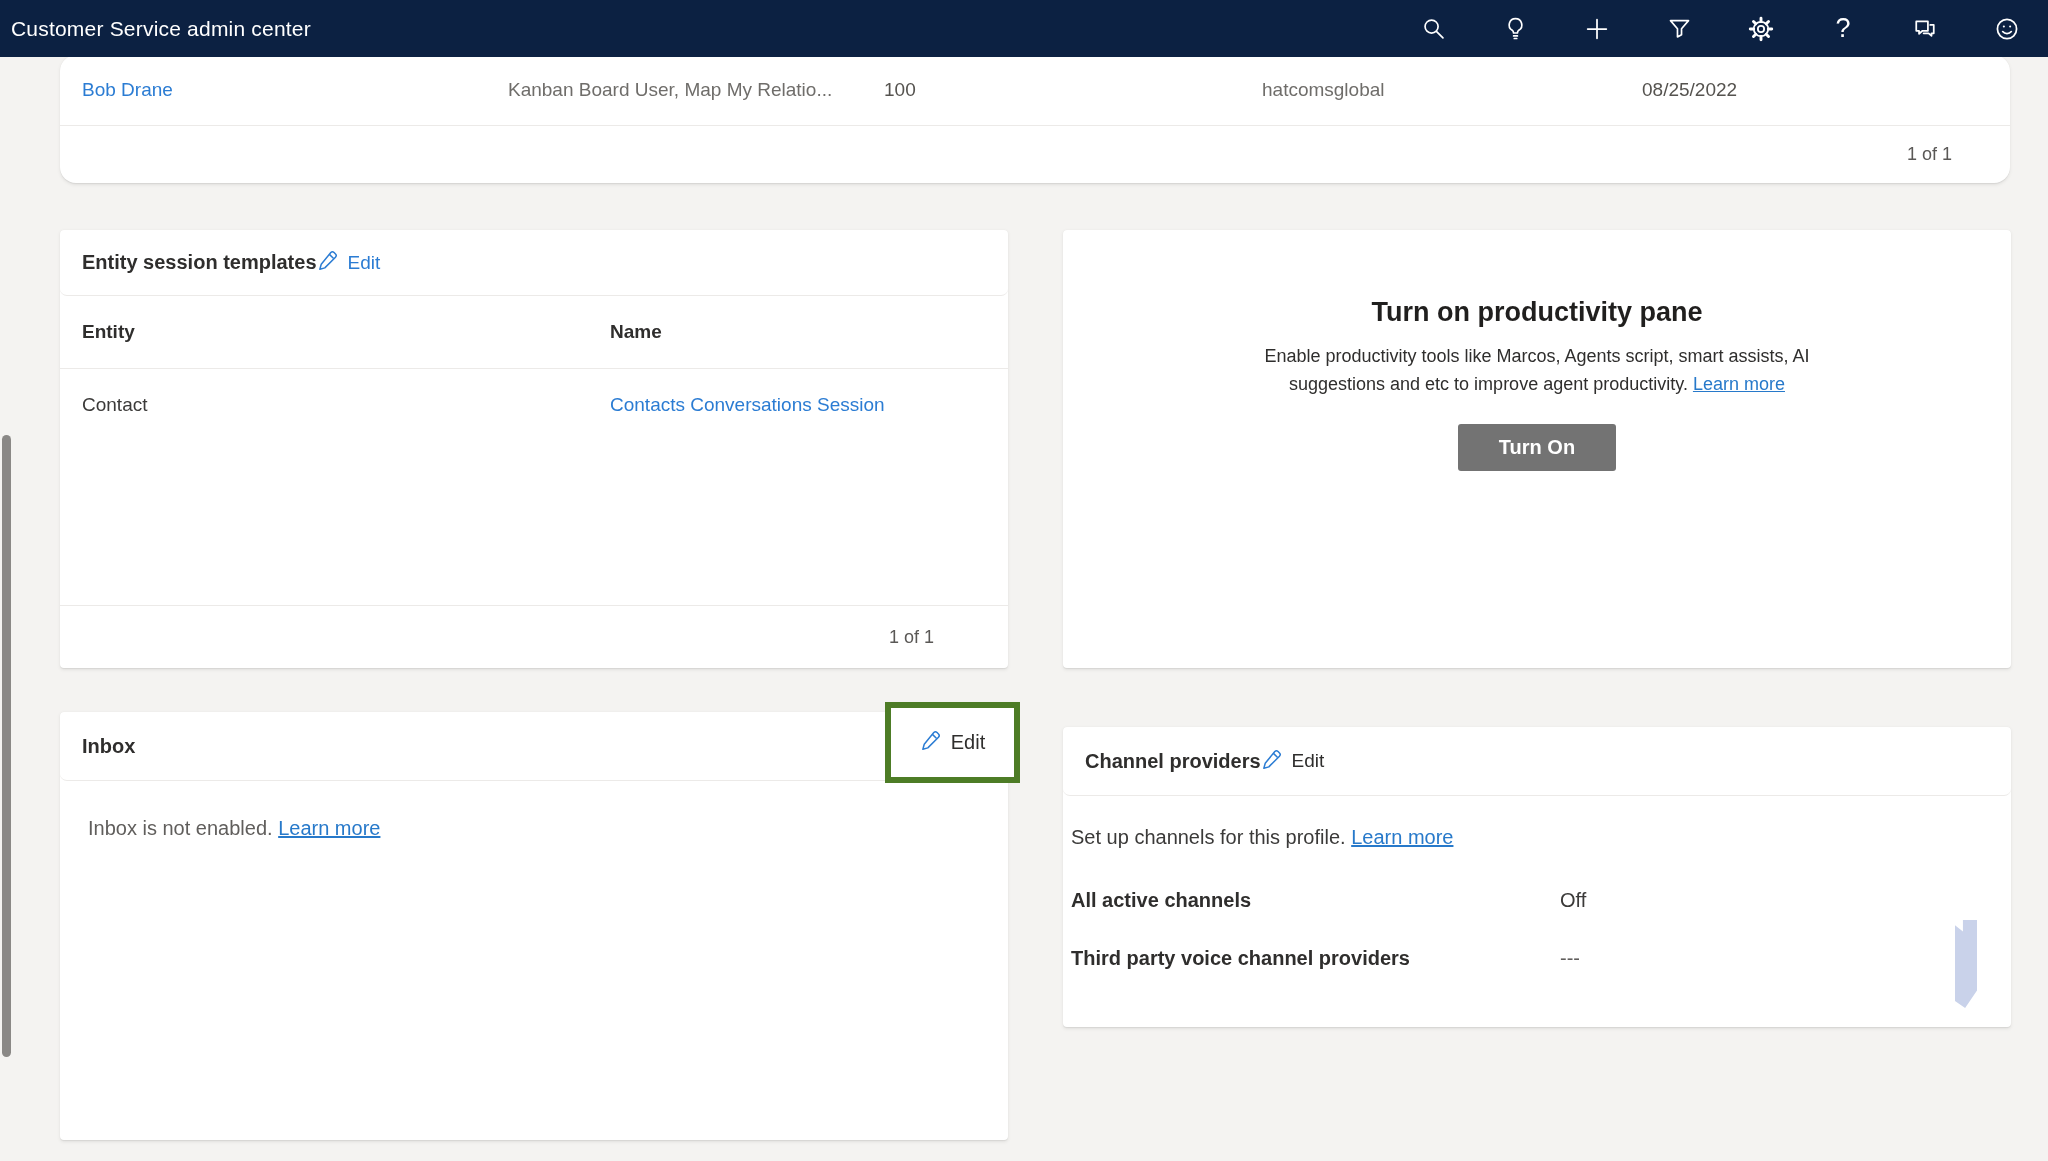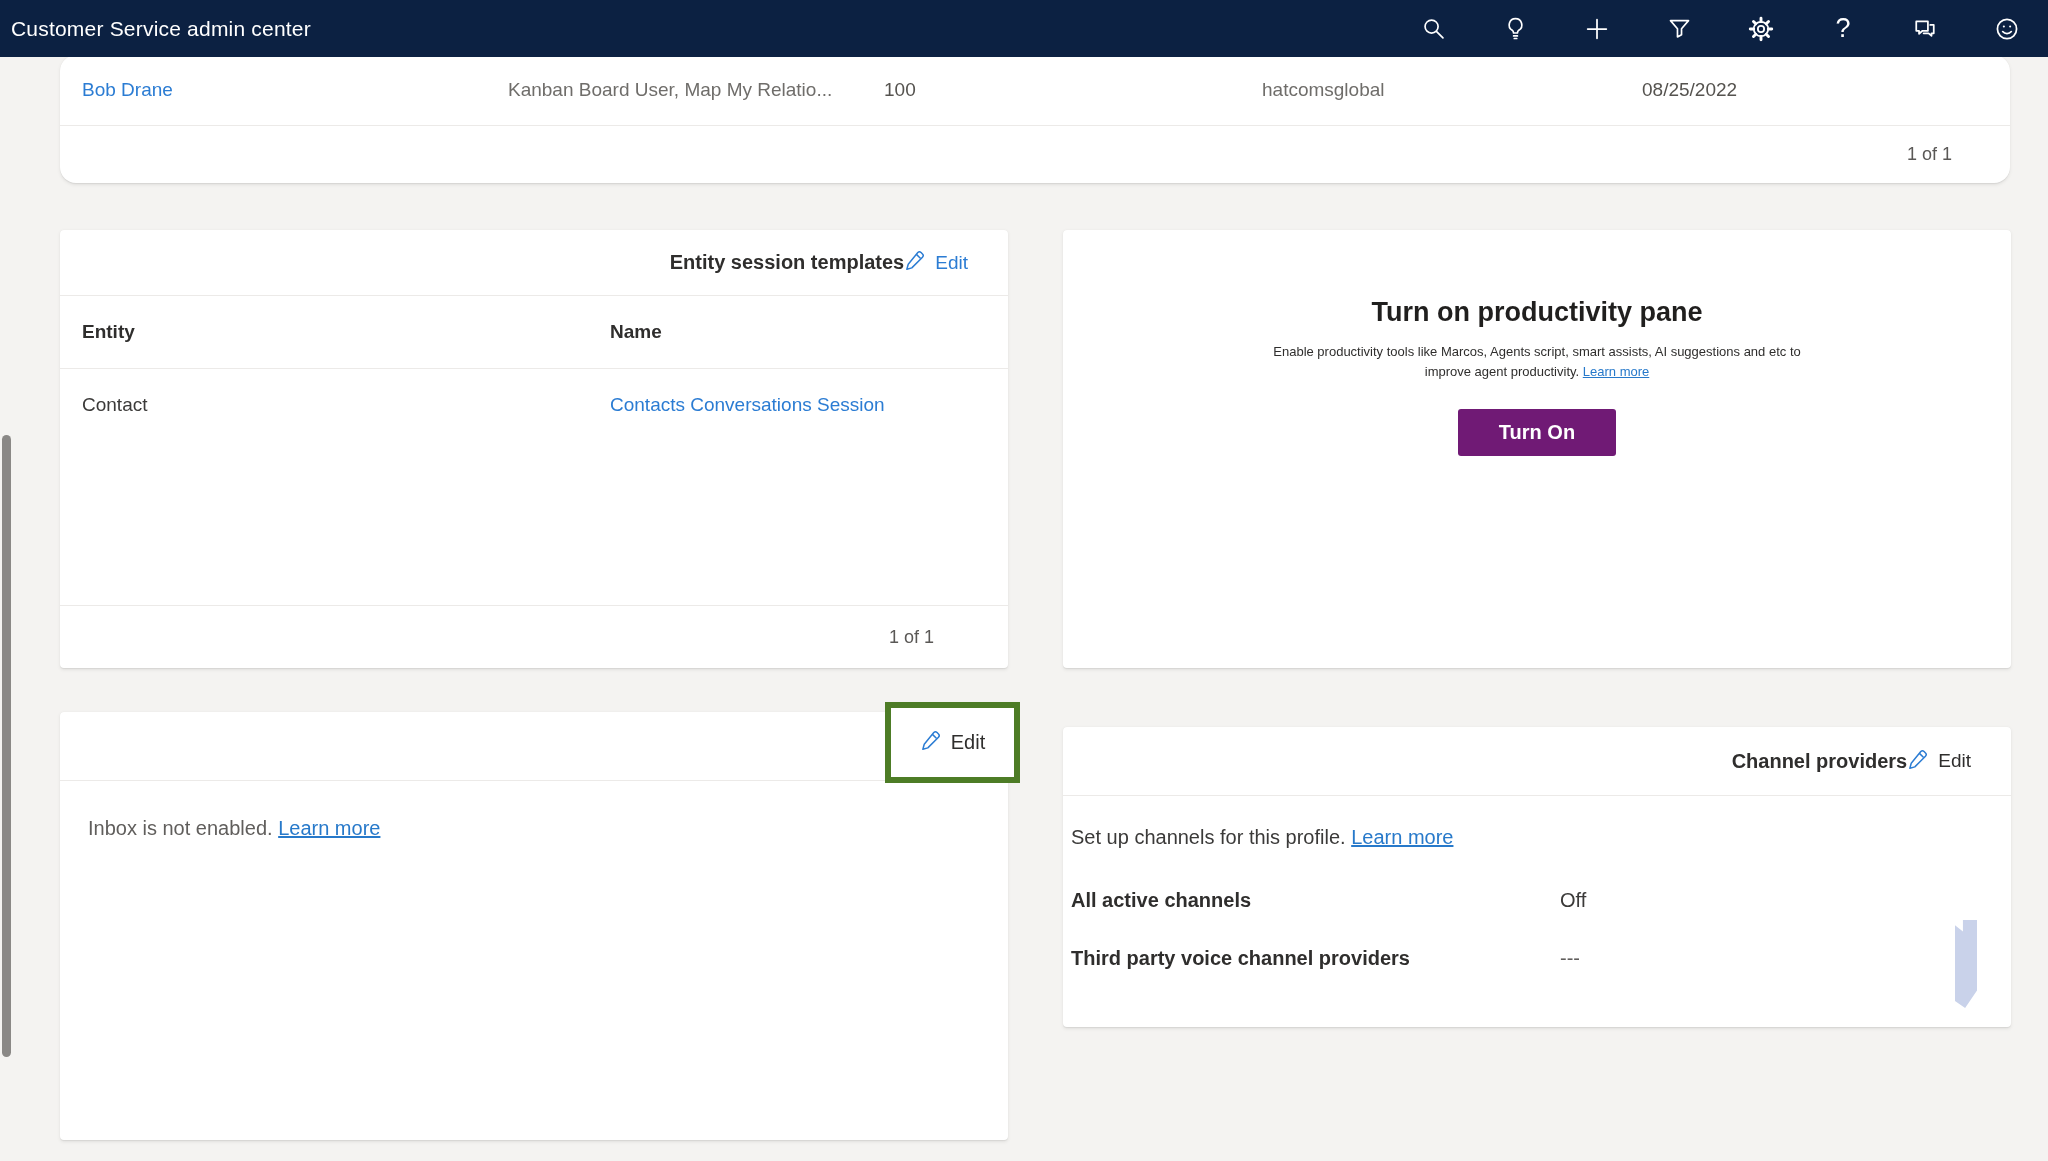--- a/index.html
+++ b/index.html
@@ -19,22 +19,22 @@
   .tb-icon{width:82px;height:57px;display:flex;align-items:center;justify-content:center;cursor:pointer;}
   .tb-icon svg{stroke:#fff;fill:none;stroke-width:1.5;stroke-linecap:round;stroke-linejoin:round;}
   .tb-help{color:#fff;font-size:27px;font-weight:300;line-height:1;}
   
   .card{
     position:absolute;background:#fff;border-radius:4px;
     box-shadow:0 1.6px 3.6px rgba(0,0,0,.08),0 .3px .9px rgba(0,0,0,.06);
     box-sizing:border-box;
   }
   .card-header{
-    height:66px;display:flex;align-items:center;justify-content:flex-end;
-    padding:0 40px 0 22px;border-bottom:1px solid #eceae8;box-sizing:border-box;
+    height:66px;display:flex;align-items:center;justify-content:flex-start;
+    padding:0 24px 0 22px;border-bottom:1px solid #eceae8;box-sizing:border-box;border-radius:7px;
   }
   .card-title{font-size:20px;font-weight:700;color:#2f2e2d;}
   .edit-link{display:flex;align-items:center;gap:9px;font-size:19px;cursor:pointer;background:none;border:none;padding:0;font-family:inherit;}
   .edit-link svg{flex:0 0 auto;}
   .edit-blue{color:#2b7cd3;}
   .edit-dark{color:#2f2e2d;}
   
   #card-users{left:60px;top:55px;width:1950px;height:128px;border-top-left-radius:0;border-top-right-radius:0;border-radius:16px;}
   .users-row{
     display:grid;grid-template-columns:426px 376px 378px 380px auto;
@@ -51,24 +51,24 @@
   .tbl-head{font-weight:700;color:#2f2e2d;border-bottom:1px solid #eceae8;}
   .tbl-row{color:#3b3a39;}
   .entity-footer{
     position:absolute;bottom:0;left:0;right:0;height:62px;border-top:1px solid #eceae8;
     display:flex;align-items:center;justify-content:flex-end;padding-right:74px;font-size:18px;color:#5a5856;
   }
   
   #card-productivity{left:1063px;top:230px;width:948px;height:438px;}
   .pp-content{text-align:center;padding-top:58px;}
   .pp-heading{margin:9px 0 14px 0;font-size:27px;font-weight:700;color:#201f1e;}
-  .pp-text{margin:0 auto;width:548px;font-size:13px;line-height:1.56;color:#2f2e2d;}
+  .pp-text{margin:0 auto;width:548px;font-size:18px;line-height:1.56;color:#2f2e2d;}
   .link-underline{color:#2779ca;text-decoration:underline;cursor:pointer;}
   .turn-on-btn{
-    margin-top:26px;width:158px;height:47px;background:#701a75;color:#fff;border:none;border-radius:3px;
+    margin-top:26px;width:158px;height:47px;background:#737373;color:#fff;border:none;border-radius:3px;
     font-size:20px;font-weight:700;font-family:inherit;cursor:pointer;
   }
   
   #card-inbox{left:60px;top:712px;width:948px;height:428px;}
   #card-inbox .card-header{height:69px;border-bottom:1px solid #eceae8;}
   .inbox-body{padding:36px 28px;font-size:20px;color:#605e5c;}
   .green-box{
     position:absolute;left:885px;top:702px;width:135px;height:81px;
     border:6px solid #4d7c26;background:#fff;box-sizing:border-box;
     display:flex;align-items:center;justify-content:center;gap:9px;

